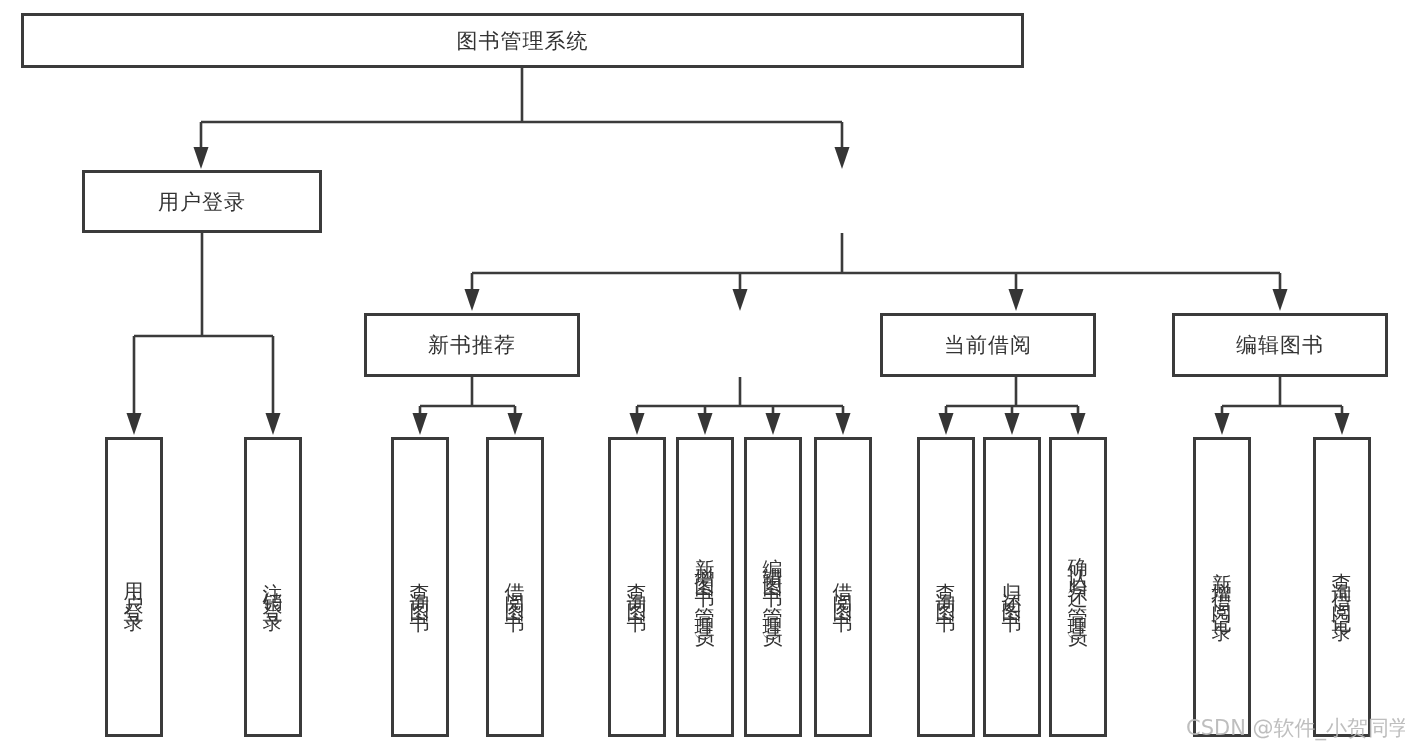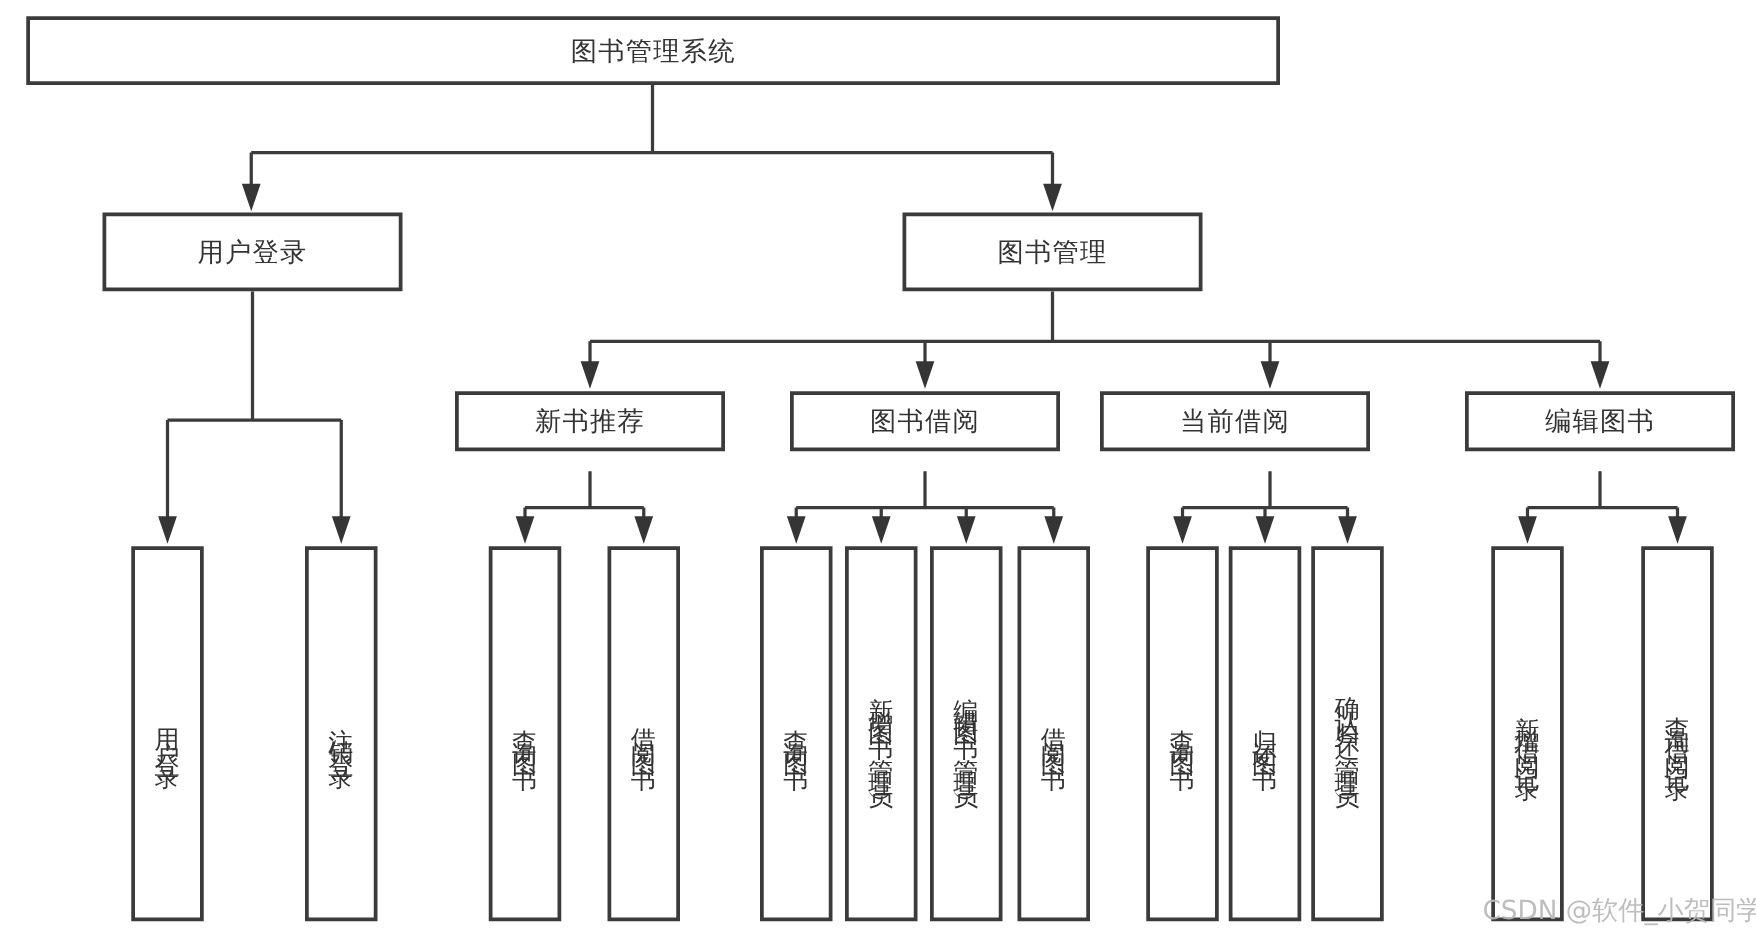--- a/index.html
+++ b/index.html
@@ -37,21 +37,21 @@
     letter-spacing: 1px;
   }
   .l2 {
     top: 170px;
     width: 240px; height: 63px;
     font-size: 21px;
     letter-spacing: 1px;
   }
   .l3 {
     top: 313px;
-    width: 216px; height: 48px;
+    width: 216px; height: 64px;
     font-size: 21px;
     letter-spacing: 1px;
   }
   .leaf {
     top: 437px;
     width: 58px; height: 300px;
     font-size: 20px;
     writing-mode: vertical-rl;
     text-orientation: mixed;
     letter-spacing: 10px;
@@ -105,24 +105,22 @@
     <polygon points="1070.5,413 1085.5,413 1078,435"></polygon>
 
     <path d="M1280 377 V406 M1222 406 H1342 M1222 406 V414 M1342 406 V414"></path>
     <polygon points="1214.5,413 1229.5,413 1222,435"></polygon>
     <polygon points="1334.5,413 1349.5,413 1342,435"></polygon>
   </svg>
 
   <div class="node root-node">图书管理系统</div>
 
   <div class="node l2" style="left:82px">用户登录</div>
-  <div class="node l2" style="left:722px">图书管理</div>
 
   <div class="node l3" style="left:364px">新书推荐</div>
-  <div class="node l3" style="left:632px">图书借阅</div>
   <div class="node l3" style="left:880px">当前借阅</div>
   <div class="node l3" style="left:1172px">编辑图书</div>
 
   <div class="node leaf" style="left:105px">用户登录</div>
   <div class="node leaf" style="left:244px">注销登录</div>
 
   <div class="node leaf" style="left:391px">查询图书</div>
   <div class="node leaf" style="left:486px">借阅图书</div>
 
   <div class="node leaf" style="left:608px">查询图书</div>

